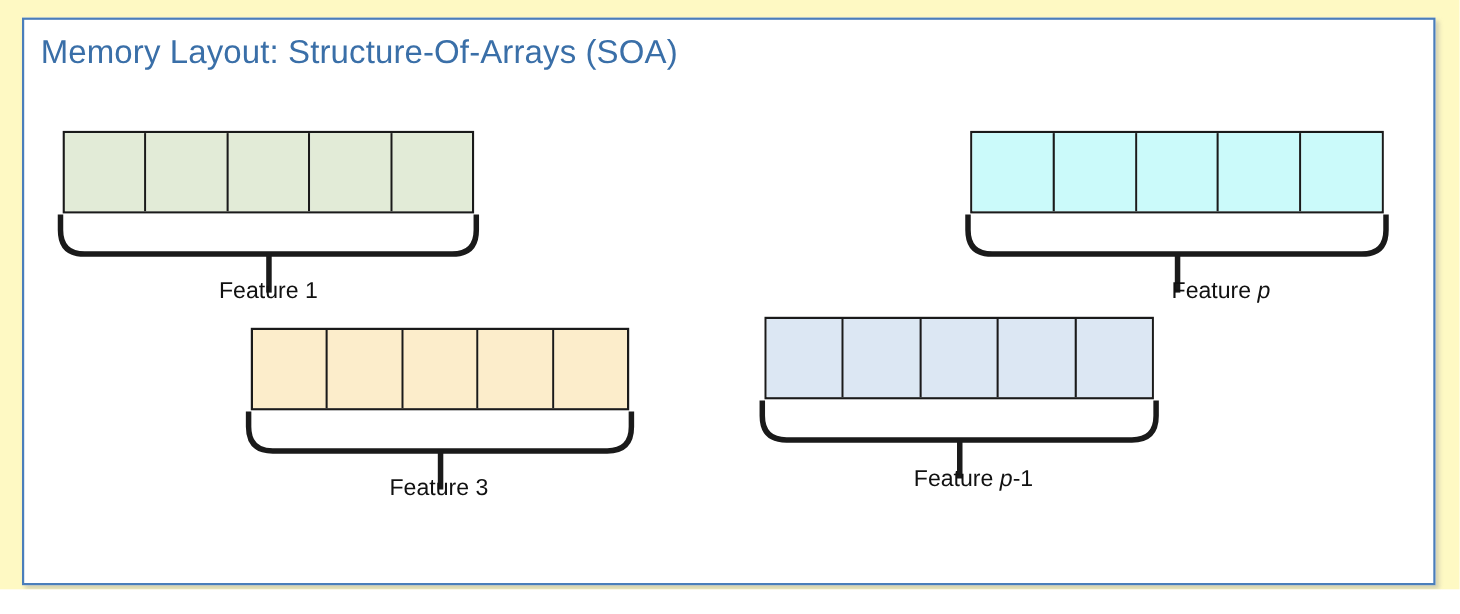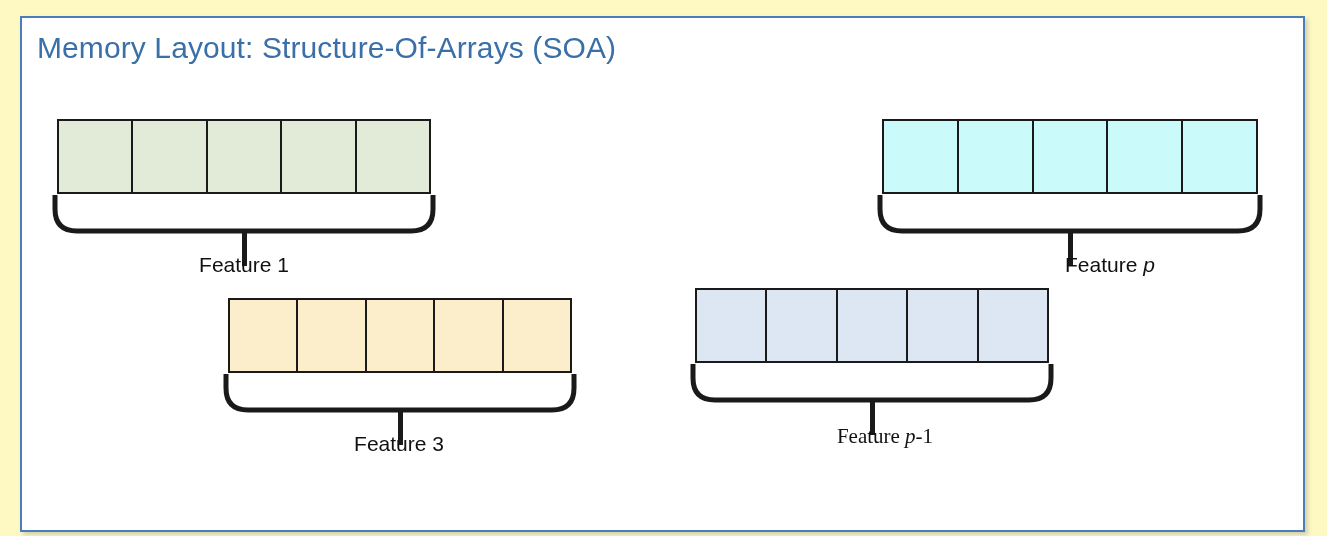--- a/index.html
+++ b/index.html
@@ -151,15 +151,15 @@
         </div>
         <svg class="bracket" width="392" height="42" viewBox="0 0 392 42" style="left: -8px; top: 73px;">
           <path d="M 6,3 L 6,17 Q 6,39 28,39 L 364,39 Q 386,39 386,17 L 386,3" fill="none" stroke="#1a1a1a" stroke-width="5" stroke-linecap="butt"></path>
         </svg>
         <div class="stem" style="left: 186px; top: 111px; height: 36px; background: rgb(26, 26, 26);"></div>
       </div>
     </div>
 
 <div class="label" style="left: 244px; top: 253px;"><span>Feature 1</span></div>
     <div class="label" style="left: 399px; top: 432px;"><span>Feature 3</span></div>
-    <div class="label" style="left: 885px; top: 424px; font-family: Liberation Serif, serif;"><span>Feature </span><i>p</i><span>-1</span></div>
+    <div class="label" style="left: 885px; top: 424px;"><span>Feature </span><i>p</i><span>-1</span></div>
     <div class="label" style="left: 1083px; top: 253px; margin-left: 27px;"><span>Feature </span><i>p</i></div>
   </div>
 
 </body></html>

